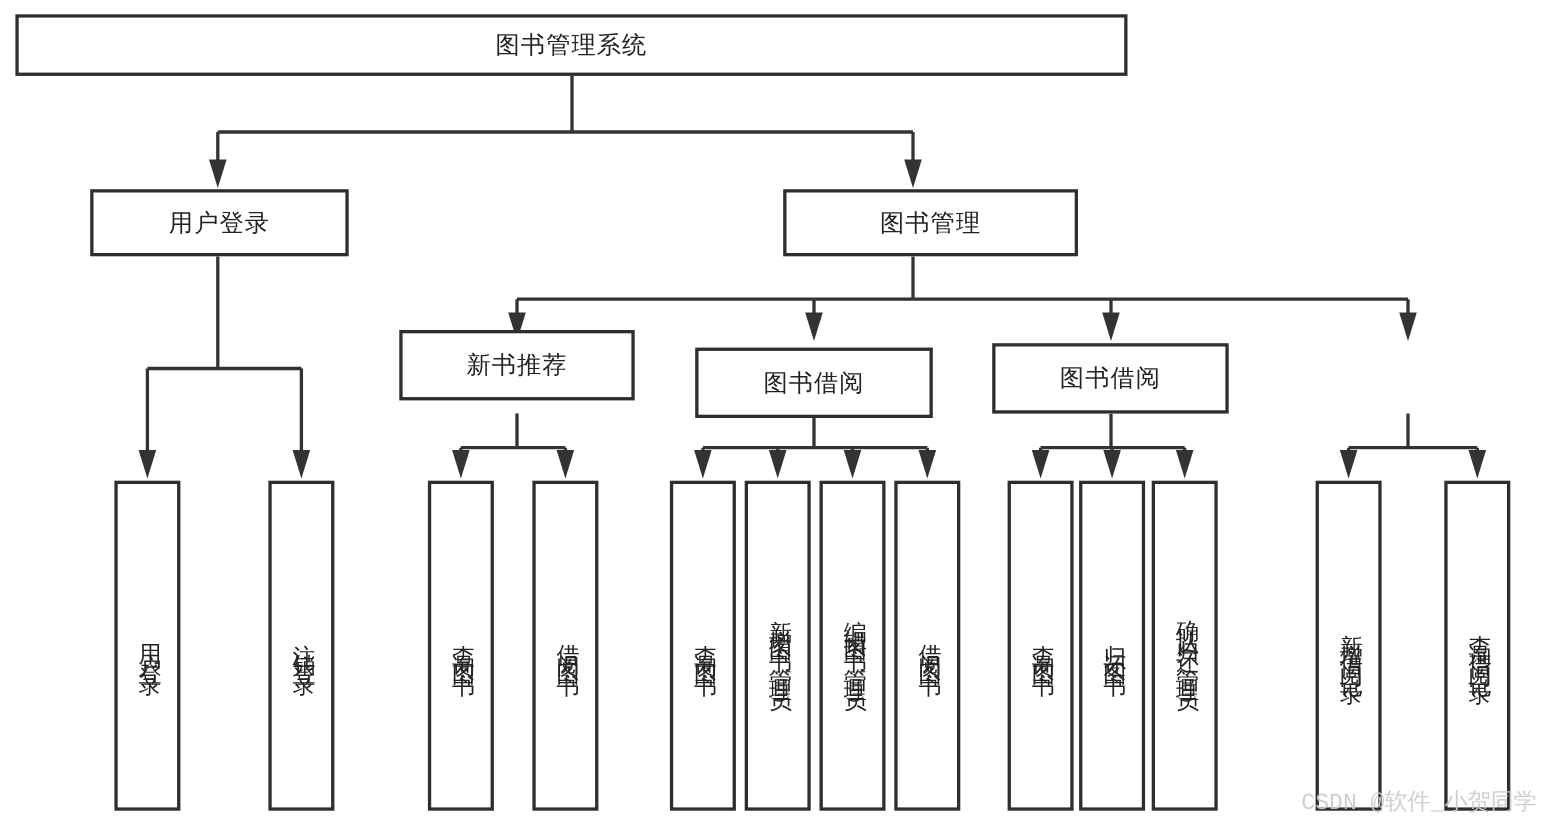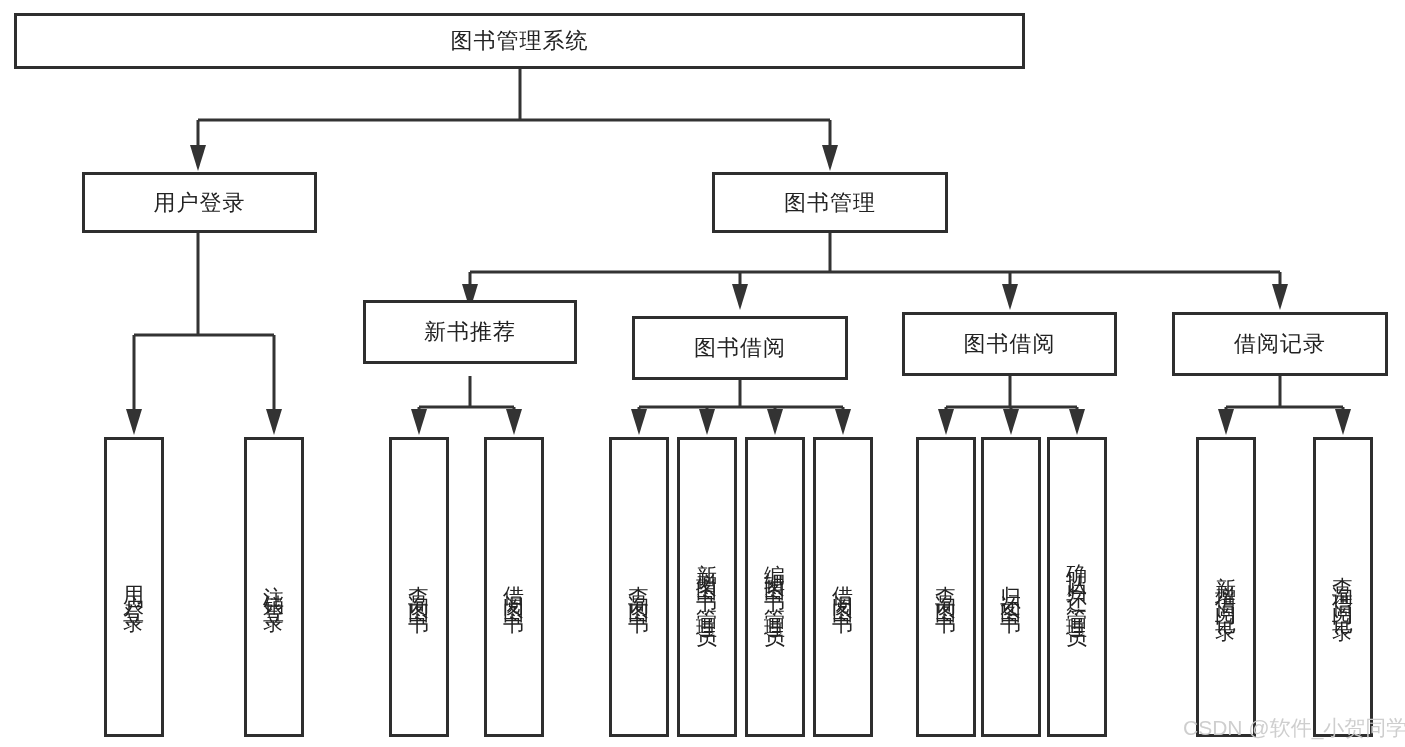--- a/index.html
+++ b/index.html
@@ -10,20 +10,21 @@
     --watermark:#cccccc;
   }
   *{box-sizing:border-box;margin:0;padding:0;}
   html,body{background:var(--bg);}
   body{font-family:"Liberation Sans","DejaVu Sans",sans-serif;}
   .canvas{
     position:relative;
     width:1405px;height:747px;
     background:var(--bg);
     overflow:hidden;
+    font-family:Liberation Mono, monospace;
   }
   .connectors{position:absolute;left:0;top:0;z-index:1;}
   .edge{stroke:var(--line);stroke-width:3;fill:none;}
   .arrow{fill:var(--line);stroke:none;}
   .node{
     position:absolute;
     border:3px solid var(--border);
     background:var(--bg);
     color:var(--text);
     display:flex;align-items:center;justify-content:center;
@@ -89,26 +90,25 @@
       <path class="arrow" d="M1003,409 h16 L1011,435 Z"></path>
       <path class="arrow" d="M1069,409 h16 L1077,435 Z"></path>
       <path class="arrow" d="M1218,409 h16 L1226,435 Z"></path>
       <path class="arrow" d="M1335,409 h16 L1343,435 Z"></path>
     </g>
   </svg>
 
   <div class="node h-node" style="left:14px;top:13px;width:1011px;height:56px">图书管理系统</div>
 
   <div class="node h-node" style="left:82px;top:172px;width:235px;height:61px">用户登录</div>
-  <div class="node h-node" style="left:712px;top:172px;width:236px;height:61px">图书管理</div>
+  <div class="node h-node" style="left:712px;top:172px;width:268px;height:61px">图书管理</div>
 
   <div class="node h-node" style="left:363px;top:300px;width:214px;height:64px">新书推荐</div>
   <div class="node h-node" style="left:632px;top:316px;width:216px;height:64px">图书借阅</div>
   <div class="node h-node" style="left:902px;top:312px;width:215px;height:64px">图书借阅</div>
-  <div class="node h-node" style="left:1172px;top:312px;width:216px;height:64px">借阅记录</div>
 
   <div class="node v-node" style="left:104px;top:437px;width:60px;height:300px">用户登录</div>
   <div class="node v-node" style="left:244px;top:437px;width:60px;height:300px">注销登录</div>
 
   <div class="node v-node" style="left:389px;top:437px;width:60px;height:300px">查询图书</div>
   <div class="node v-node" style="left:484px;top:437px;width:60px;height:300px">借阅图书</div>
 
   <div class="node v-node" style="left:609px;top:437px;width:60px;height:300px">查询图书</div>
   <div class="node v-node" style="left:677px;top:437px;width:60px;height:300px">新增图书（管理员）</div>
   <div class="node v-node" style="left:745px;top:437px;width:60px;height:300px">编辑图书（管理员）</div>

